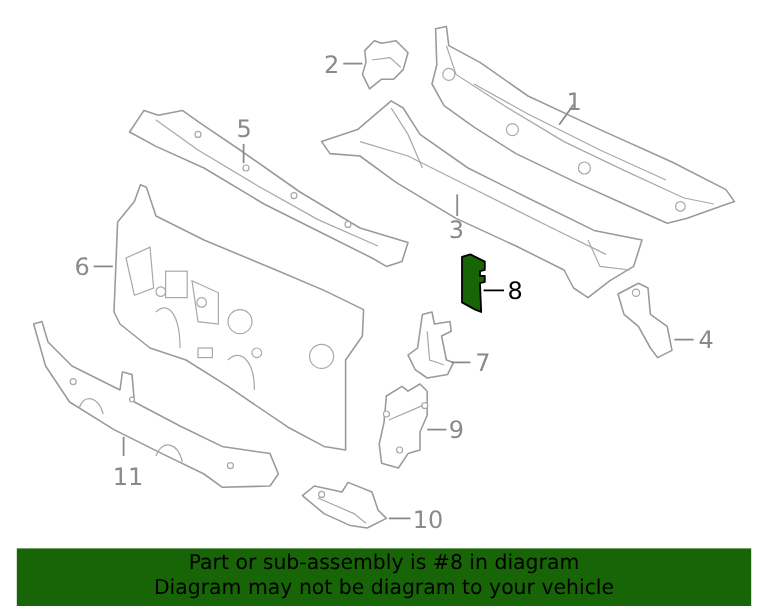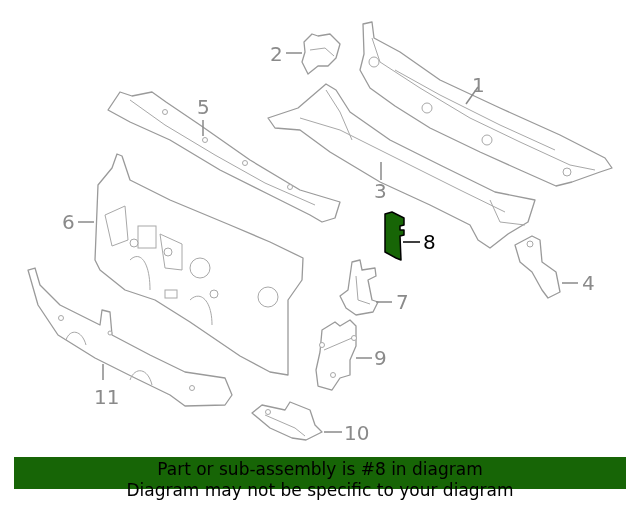--- a/index.html
+++ b/index.html
@@ -6,21 +6,21 @@
   body { width:640px; height:512px; position:relative; overflow:hidden; font-family:"DejaVu Sans", sans-serif; }
   #diagram { position:absolute; left:0; top:0; width:640px; height:455px; }
   .callout-label { font-family:"DejaVu Sans", sans-serif; font-size:20px; fill:#8a8a8a; }
   .callout-label.active { fill:#000000; }
   .part { fill:#ffffff; stroke:#9a9a9a; stroke-width:1.3; stroke-linejoin:round; }
   .detail { fill:none; stroke:#a8a8a8; stroke-width:1; }
   .hole { fill:#fff; stroke:#a8a8a8; stroke-width:1; }
   .leader { stroke:#8a8a8a; stroke-width:1.5; fill:none; }
   .leader.active { stroke:#000; }
   #footer-banner {
-    position:absolute; left:14px; top:457px; width:612px; height:32px;
+    position:absolute; left:14px; top:457px; width:612px; height:48px;
     background:#176506; color:#000; text-align:center;
     font-size:17px; line-height:21px; padding-top:2px; box-sizing:border-box;
   }
   #footer-banner div { white-space:nowrap; }
 </style>
 </head>
 <body>
 
 <svg id="diagram" viewBox="0 0 640 455" xmlns="http://www.w3.org/2000/svg">
 
@@ -149,14 +149,14 @@
     <text class="callout-label" x="344" y="440">10</text>
   </g>
   <g>
     <path class="leader" d="M103,380 L103,364"></path>
     <text class="callout-label" x="94" y="404">11</text>
   </g>
 </svg>
 
 <div id="footer-banner">
   <div>Part or sub-assembly is #8 in diagram</div>
-  <div>Diagram may not be specific to your diagram</div>
+  <div>Diagram may not be diagram to your vehicle</div>
 </div>
 
 </body></html>

